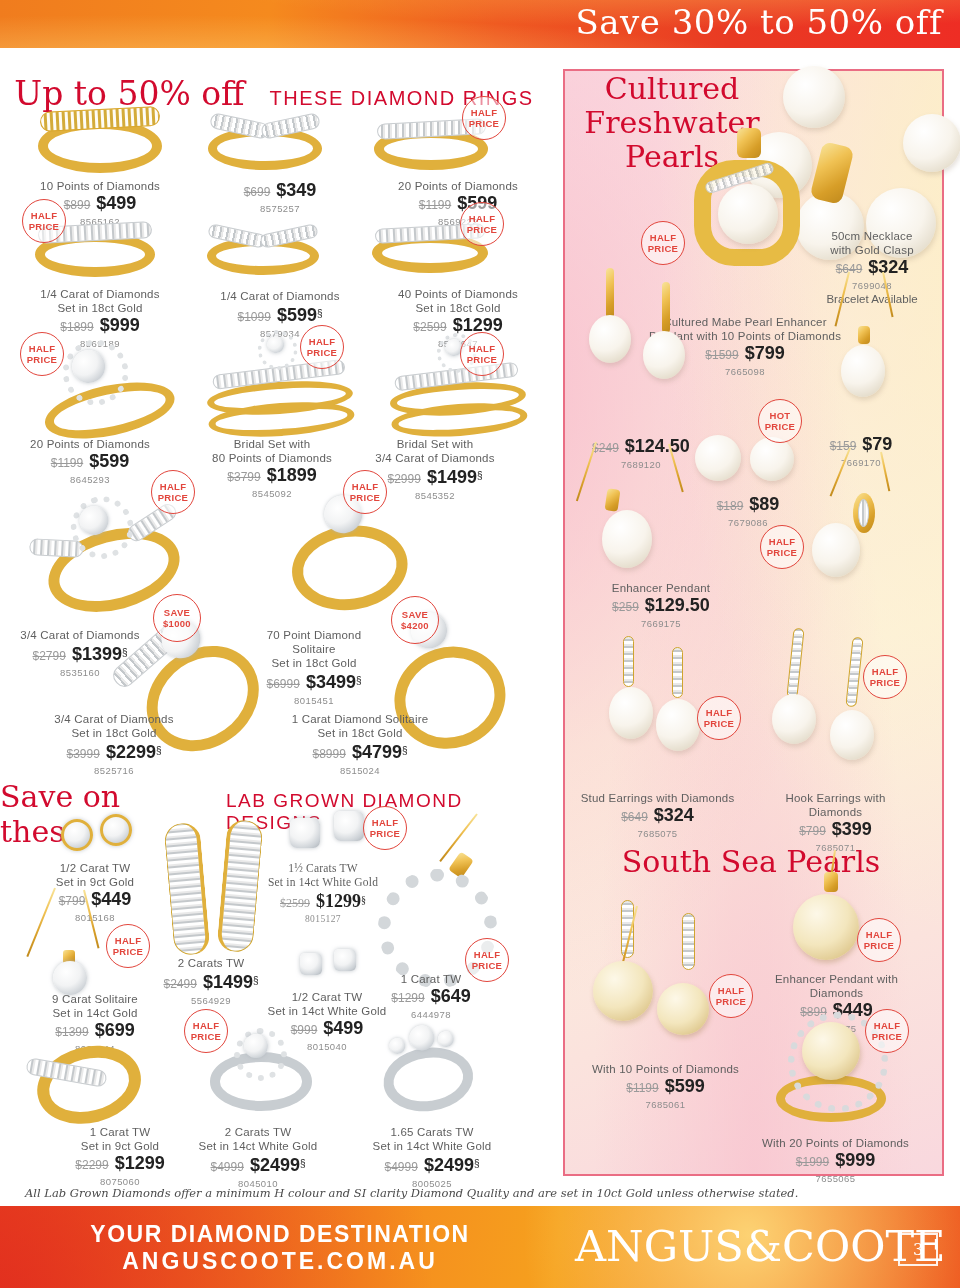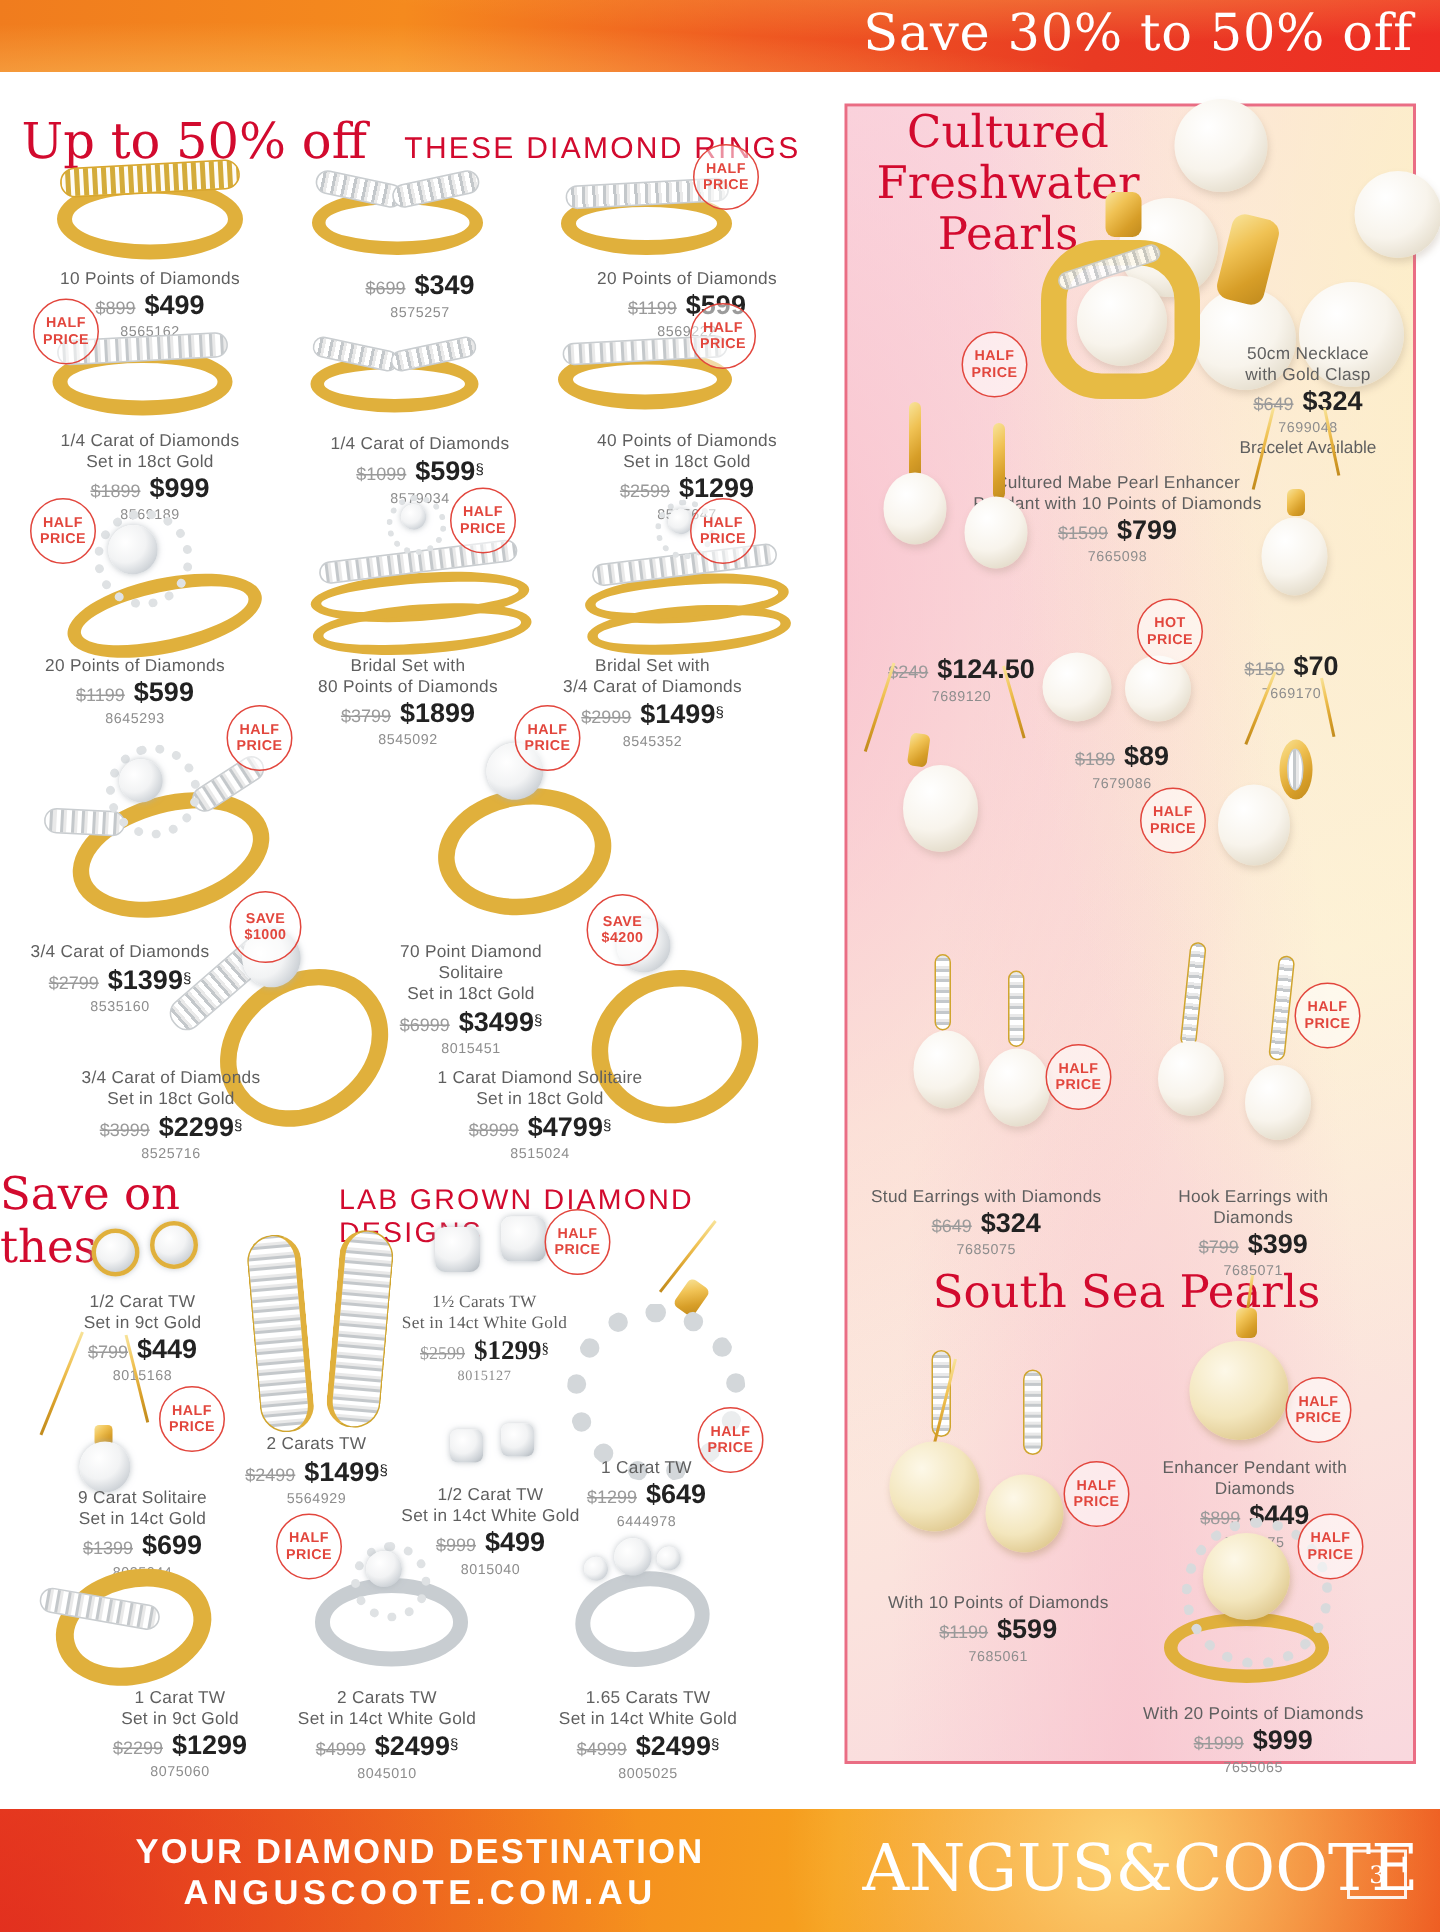--- a/index.html
+++ b/index.html
@@ -100,20 +100,21 @@
   </div>
 
   <div class="abs lab-h h-row">
     <span class="serif-red">Save on these</span>
     <span class="caps-red">LAB GROWN DIAMOND DESIGNS</span>
   </div>
 
   <div class="abs fw-h">Cultured Freshwater Pearls</div>
   <div class="abs ss-h">South Sea Pearls</div>
 
+  <div class="abs footnote">All Lab Grown Diamonds offer a minimum H colour and SI clarity Diamond Quality and are set in 10ct Gold unless otherwise stated.</div>
 
   <div class="abs footerband">
     <div class="footer-left">
       <div class="footer-line1">YOUR DIAMOND DESTINATION</div>
       <div class="footer-line2">ANGUSCOOTE.COM.AU</div>
     </div>
     <div class="brand">ANGUS&amp;COOTE</div>
     <div class="pagebox">3</div>
   </div>
 
@@ -399,37 +400,42 @@
       <div class="pprice"><span class="was">$249</span><span class="now">$124.50</span></div>
       <div class="pcode">7689120</div>
     </div>
     <div style="position: absolute; left: 823px; top: 272px; width: 84px; height: 158px;">
       <div class="gold" style="position: absolute; left: 30%; top: 0px; width: 2px; height: 56px; transform: rotate(14deg); transform-origin: center top;"></div>
       <div class="gold" style="position: absolute; left: 70%; top: 0px; width: 2px; height: 46px; transform: rotate(-12deg); transform-origin: center top;"></div>
       <div class="gold" style="position: absolute; left: 42%; top: 34%; width: 12px; height: 18px; border-radius: 4px;"></div>
       <div class="pw" style="position: absolute; left: 22%; top: 46%; width: 44px; height: 52px;"></div>
     </div>
     <div class="ptext" style="position: absolute; left: 791px; top: 434px; width: 140px;">
-      <div class="pprice"><span class="was">$159</span><span class="now">$70</span></div>
+      <div class="pprice"><span class="was">$159</span><span class="now">$79</span></div>
       <div class="pcode">7669170</div>
     </div>
     <div style="position: absolute; left: 695px; top: 432px; width: 102px; height: 52px;">
       <div class="pw" style="position: absolute; left: 0px; top: 6%; width: 46px; height: 46px;"></div>
       <div class="pw" style="position: absolute; left: 54%; top: 10%; width: 44px; height: 44px;"></div>
     </div>
     <div class="ptext" style="position: absolute; left: 678px; top: 494px; width: 140px;">
       <div class="pprice"><span class="was">$189</span><span class="now">$89</span></div>
       <div class="pcode">7679086</div>
     </div>
     <div class="badge" style="position: absolute; left: 758px; top: 399px; width: 44px; height: 44px;">HOT PRICE</div>
     <div style="position: absolute; left: 583px; top: 450px; width: 104px; height: 130px;">
       <div class="gold" style="position: absolute; left: 12%; top: -8px; width: 2px; height: 62px; transform: rotate(18deg); transform-origin: center top;"></div>
       <div class="gold" style="position: absolute; left: 82%; top: -6px; width: 2px; height: 50px; transform: rotate(-16deg); transform-origin: center top;"></div>
       <div class="gold" style="position: absolute; left: 22%; top: 30%; width: 13px; height: 22px; border-radius: 4px; transform: rotate(8deg);"></div>
       <div class="pw" style="position: absolute; left: 18%; top: 46%; width: 50px; height: 58px;"></div>
+    </div>
+    <div class="ptext" style="position: absolute; left: 591px; top: 581px; width: 140px;">
+      <div class="pname">Enhancer Pendant</div>
+      <div class="pprice"><span class="was">$259</span><span class="now">$129.50</span></div>
+      <div class="pcode">7669175</div>
     </div>
     <div style="position: absolute; left: 798px; top: 462px; width: 98px; height: 118px;">
       <div class="gold" style="position: absolute; left: 52%; top: -14px; width: 2px; height: 52px; transform: rotate(22deg); transform-origin: center top;"></div>
       <div class="gold" style="position: absolute; left: 84%; top: -10px; width: 2px; height: 40px; transform: rotate(-12deg); transform-origin: center top;"></div>
       <div class="gold" style="position: absolute; left: 56%; top: 26%; width: 22px; height: 40px; border-radius: 50%;"></div>
       <div class="dstrip" style="position: absolute; left: 61%; top: 31%; width: 11px; height: 28px; border-radius: 50%;"></div>
       <div class="pw" style="position: absolute; left: 14%; top: 52%; width: 48px; height: 54px;"></div>
     </div>
     <div class="badge" style="position: absolute; left: 760px; top: 525px; width: 44px; height: 44px;">HALF PRICE</div>
     <div style="position: absolute; left: 605px; top: 636px; width: 102px; height: 150px;">

